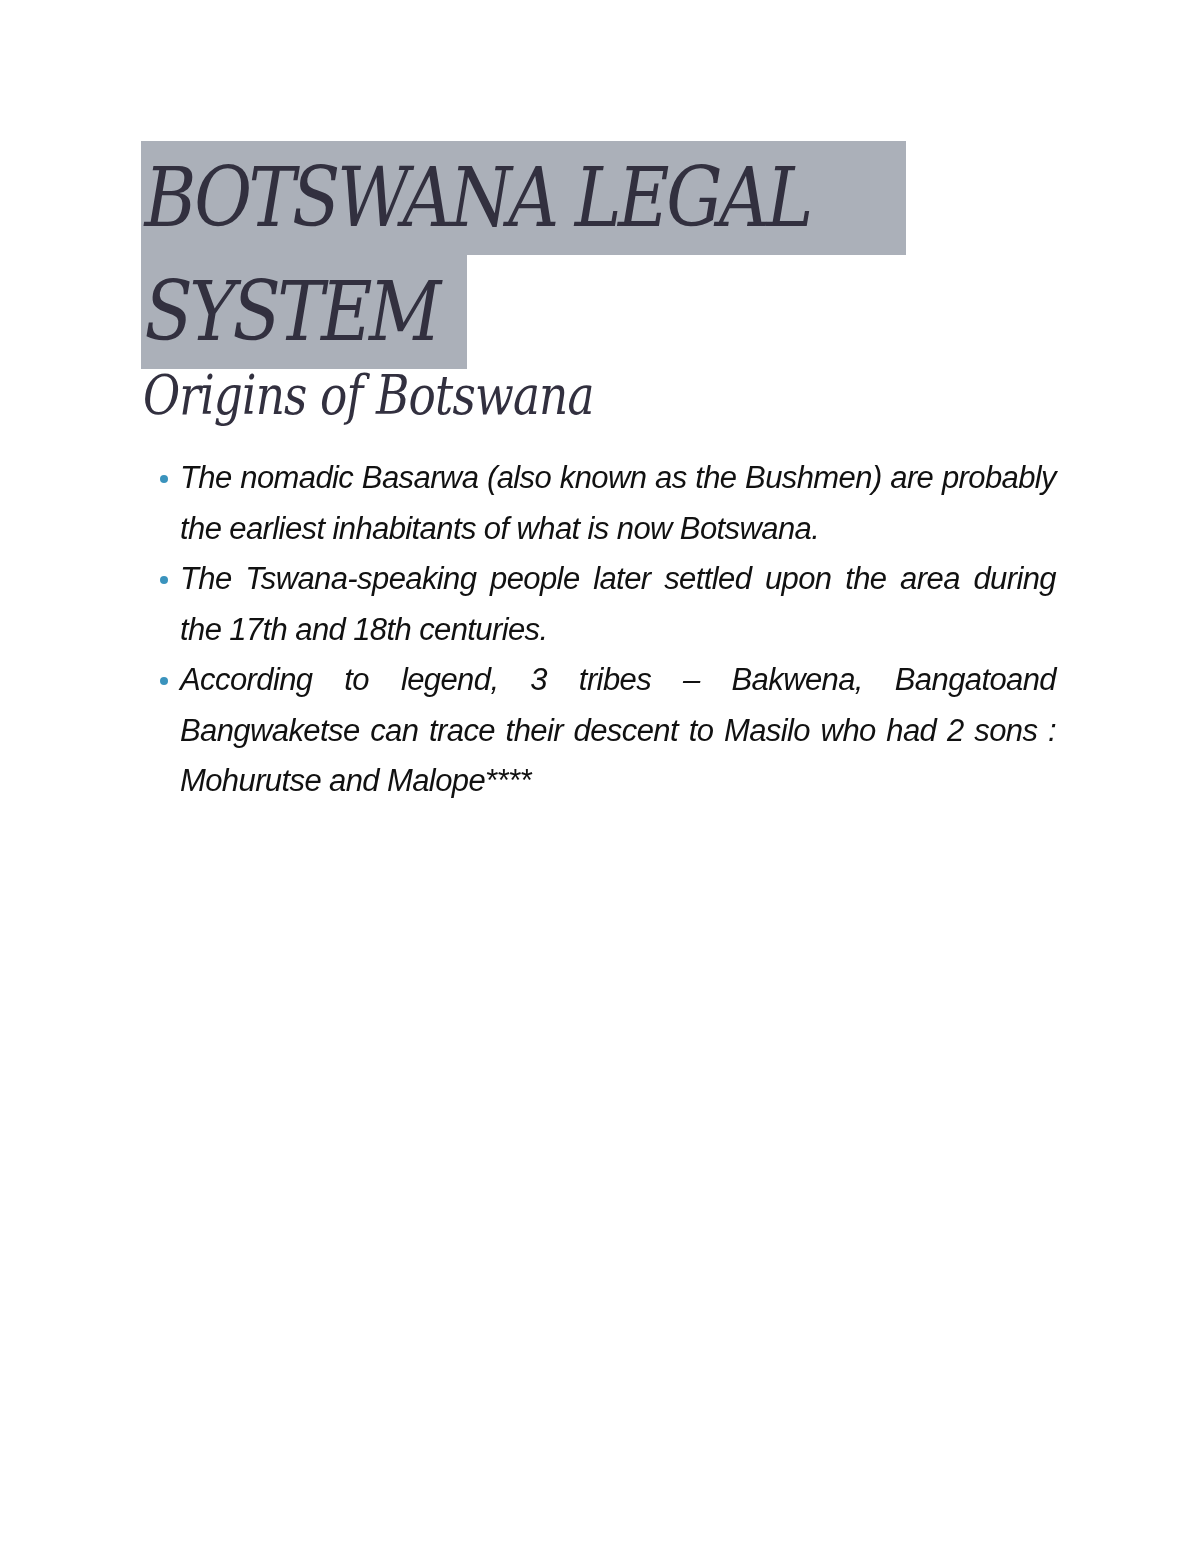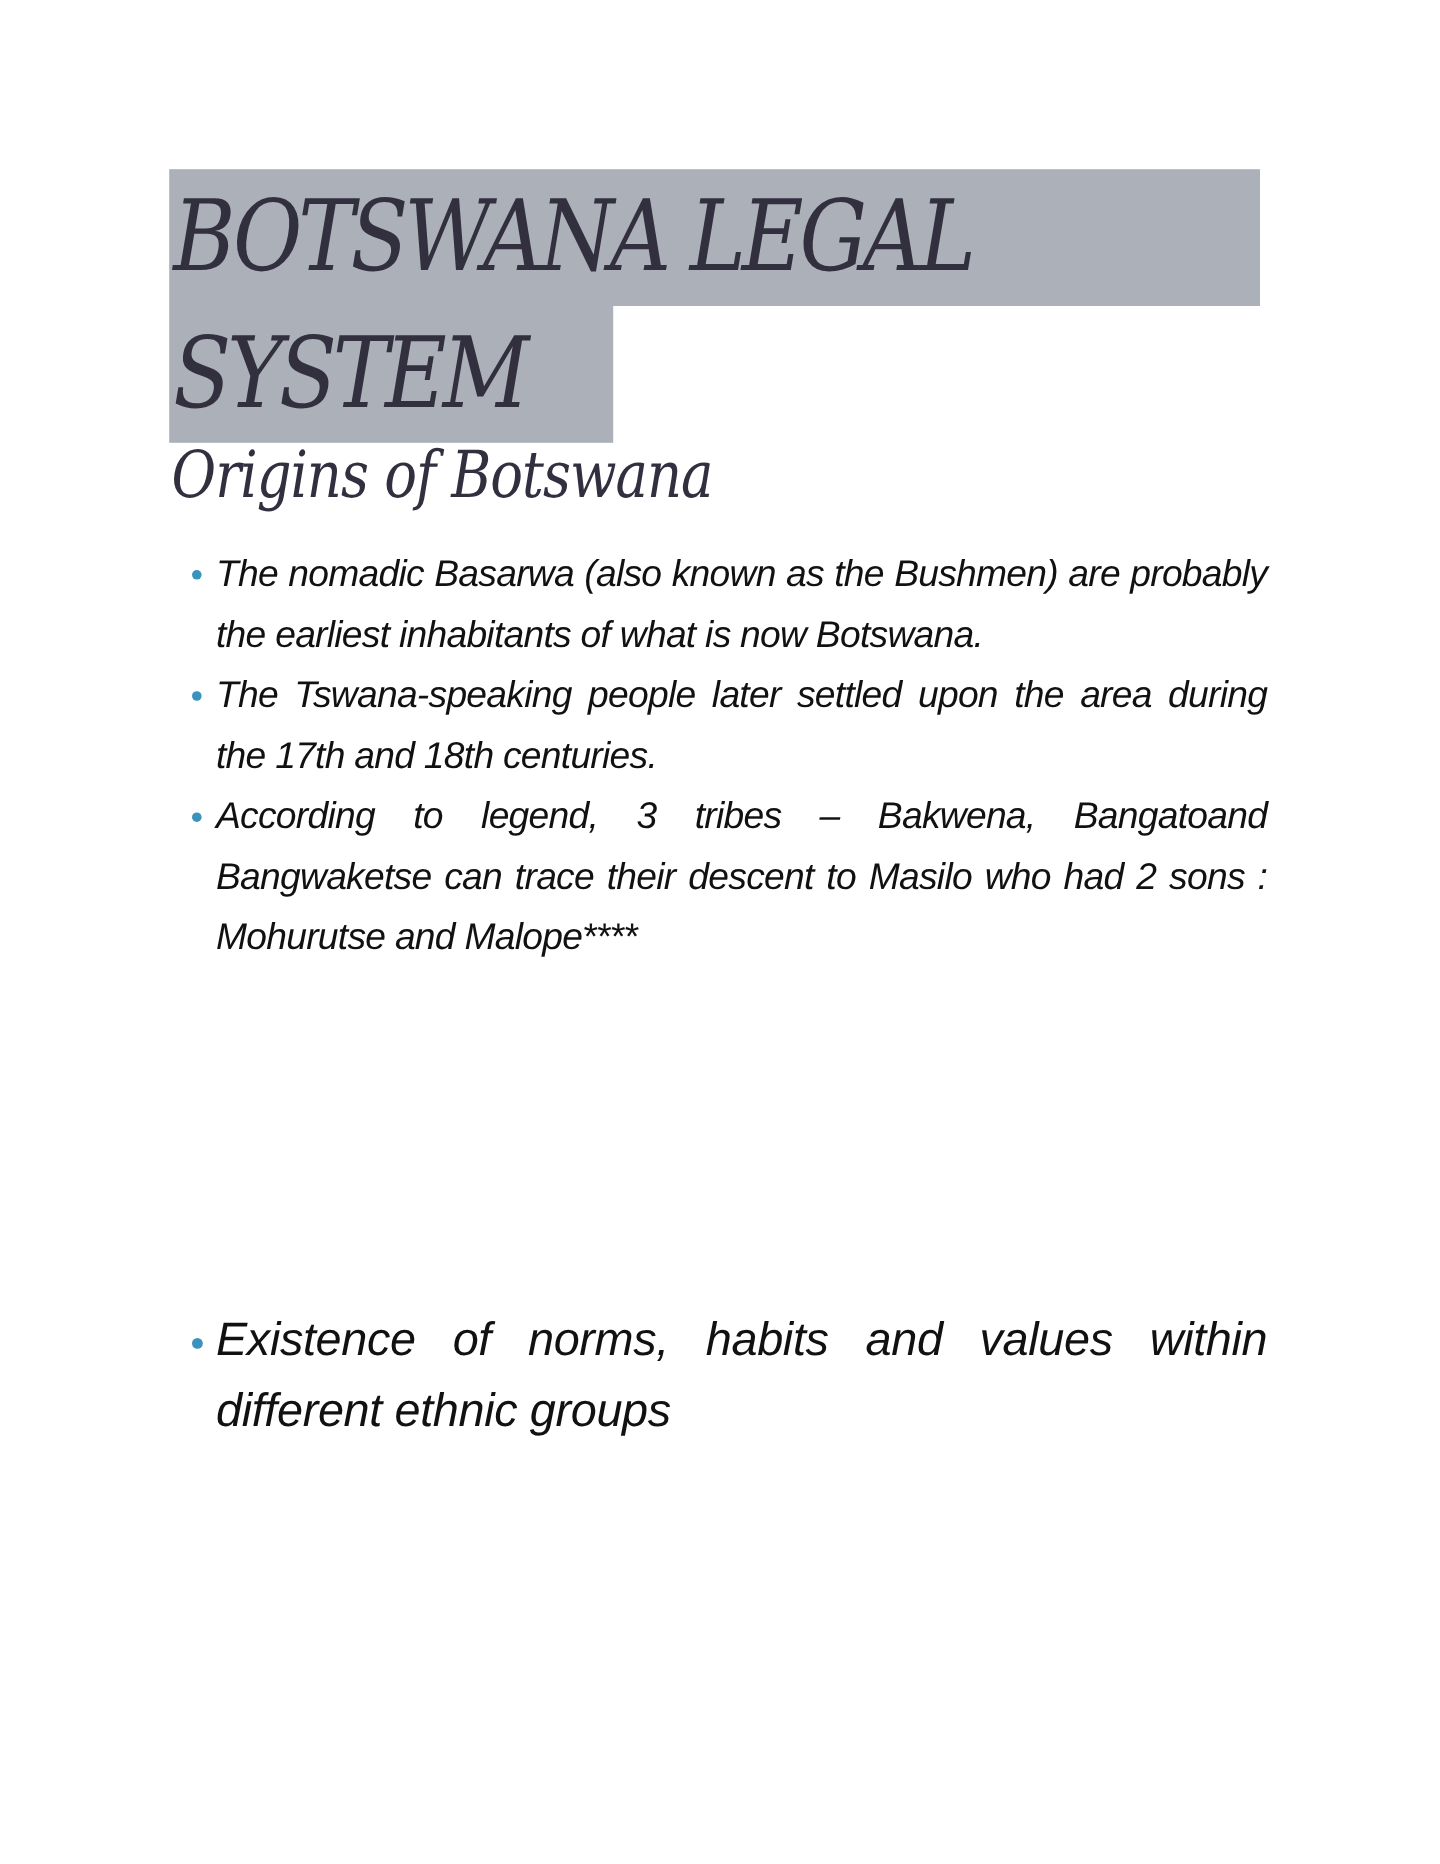--- a/index.html
+++ b/index.html
@@ -5,22 +5,22 @@
     html, body { margin: 0; padding: 0; background: #ffffff; }
     body { width: 1200px; height: 1553px; position: relative; overflow: hidden; }
     .page { position: absolute; left: 0; top: 0; width: 1200px; height: 1553px; }
     .title-line {
       position: absolute; left: 141px;
       background: #abb0b9; color: #32303f;
       font-family: "DejaVu Serif", serif; font-style: italic;
       font-size: 82px; line-height: 114px; height: 114px;
       letter-spacing: -4px; white-space: nowrap; transform-origin: left center;
     }
-    .title-1 { top: 141px; width: 909px; }
-    .title-2 { top: 255px; width: 370px; }
+    .title-1 { top: 141px; width: 765px; }
+    .title-2 { top: 255px; width: 326px; }
     .title-line span { display: inline-block; padding-left: 4px; transform: scaleX(0.86); transform-origin: left center; }
     .heading {
       position: absolute; left: 143px; color: #32303f;
       font-family: "DejaVu Serif", serif; font-style: italic;
       font-size: 54px; line-height: 64px; white-space: nowrap;
     }
     .heading span { display: inline-block; transform: scaleX(0.84); transform-origin: left center; letter-spacing: -1px; }
     .h-origins { top: 364px; }
     .h-precolonial { top: 1012px; }
     .list { position: absolute; left: 156px; width: 900px; font-family: "Liberation Sans", sans-serif; color: #111; }
@@ -63,19 +63,15 @@
       <span class="txt">The Tswana-speaking people later settled upon the area during the 17th and 18th centuries.</span>
     </div>
     <div class="item">
       <span class="bullet"></span>
       <span class="txt">According to legend, 3 tribes – Bakwena, Bangatoand Bangwaketse can trace their descent to Masilo who had 2 sons : Mohurutse and Malope****</span>
     </div>
   </div>
 
 
   <div class="list list-2">
-    <div class="item">
-      <span class="bullet"></span>
-      <span class="txt">Existence of norms, habits and values within different ethnic groups</span>
-    </div>
   </div>
 
 </div>
 
 </body></html>

